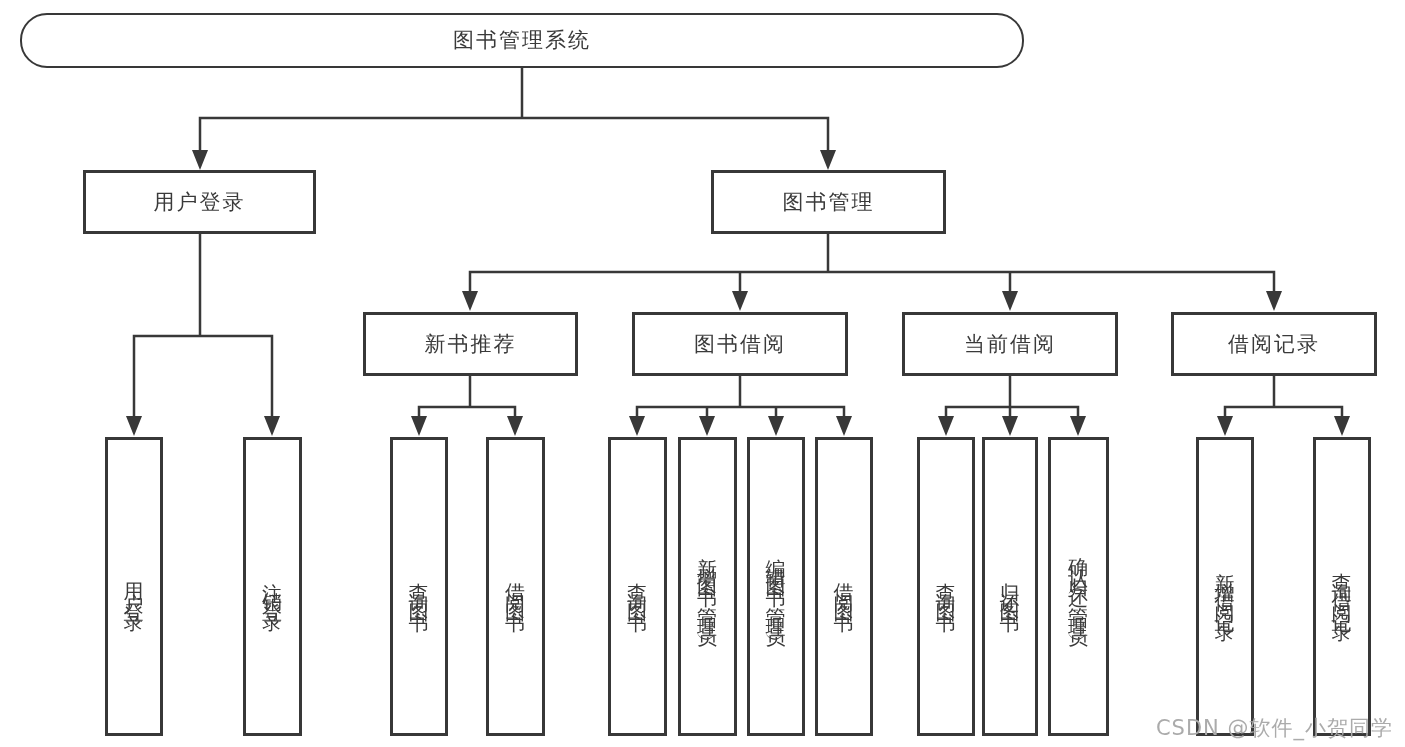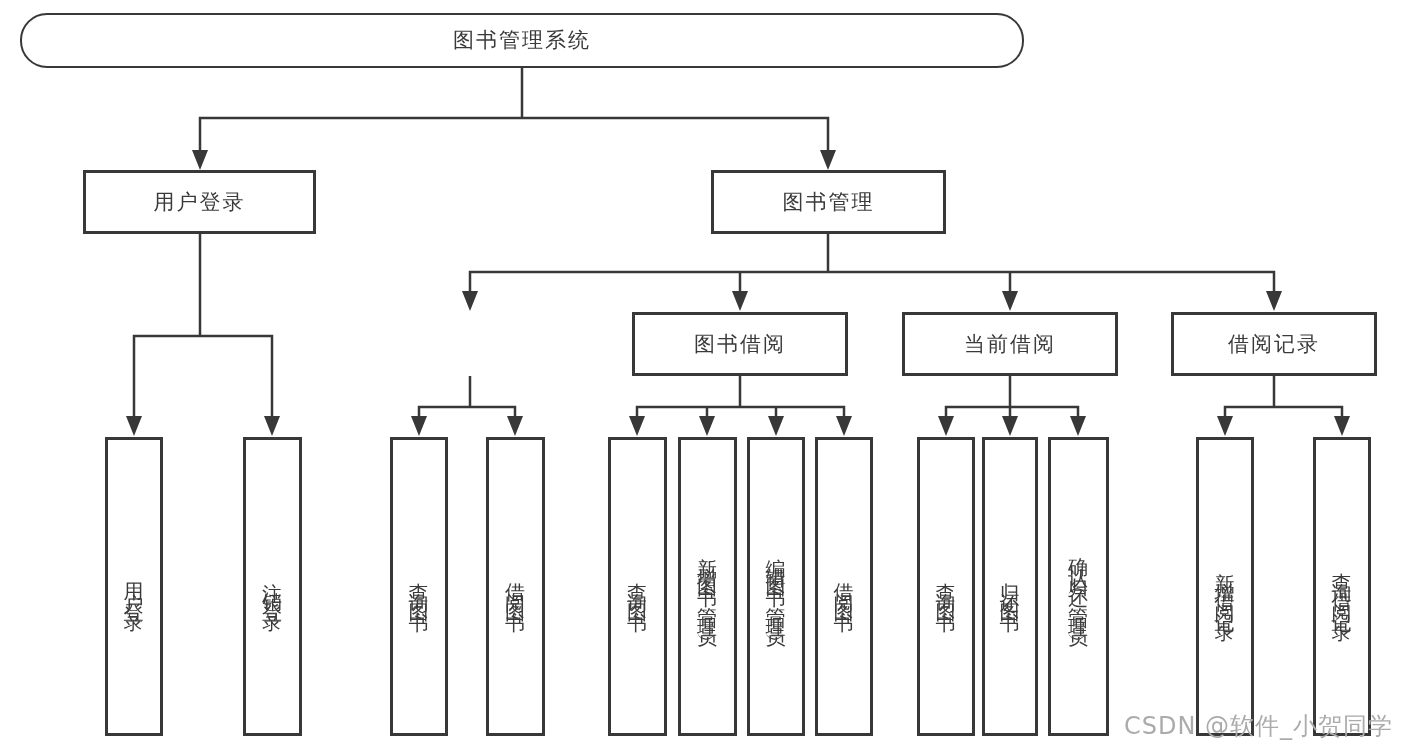--- a/index.html
+++ b/index.html
@@ -18,21 +18,21 @@
   .node.root { border-width:2px;border-radius:27px; }
   .node .hlabel {
     font-size:21px; letter-spacing:2px; line-height:1; white-space:nowrap;
   }
   .node .vlabel {
     writing-mode:vertical-rl; text-orientation:mixed;
     font-size:20px; letter-spacing:10px; line-height:1;
   }
   .watermark {
     position:absolute; right:12px; bottom:5px;
-    font-size:24px; letter-spacing:1px; color:#ababab;
+    font-size:21px; letter-spacing:1px; color:#ababab;
     z-index:5; white-space:nowrap;
   }
 </style>
 </head>
 <body>
 
 <div class="stage">
 
   <svg class="wires" viewBox="0 0 1405 747" aria-hidden="true">
     <g fill="none" stroke-width="2.5" stroke="#383838">
@@ -71,20 +71,23 @@
     <span class="hlabel">图书管理系统</span>
   </div>
 
   <div class="node" style="left:83px; top:170px; width:233px; height:64px;">
     <span class="hlabel">用户登录</span>
   </div>
   <div class="node" style="left:711px; top:170px; width:235px; height:64px;">
     <span class="hlabel">图书管理</span>
   </div>
 
+  <div class="node" style="left:363px; top:312px; width:215px; height:64px;">
+    <span class="hlabel">新书推荐</span>
+  </div>
   <div class="node" style="left:632px; top:312px; width:216px; height:64px;font-family:Liberation Serif, serif;">
     <span class="hlabel">图书借阅</span>
   </div>
   <div class="node" style="left:1171px; top:312px; width:206px; height:64px;">
     <span class="hlabel">借阅记录</span>
   </div>
   <div class="node" style="left:902px; top:312px; width:216px; height:64px;">
     <span class="hlabel">当前借阅</span>
   </div>
 

